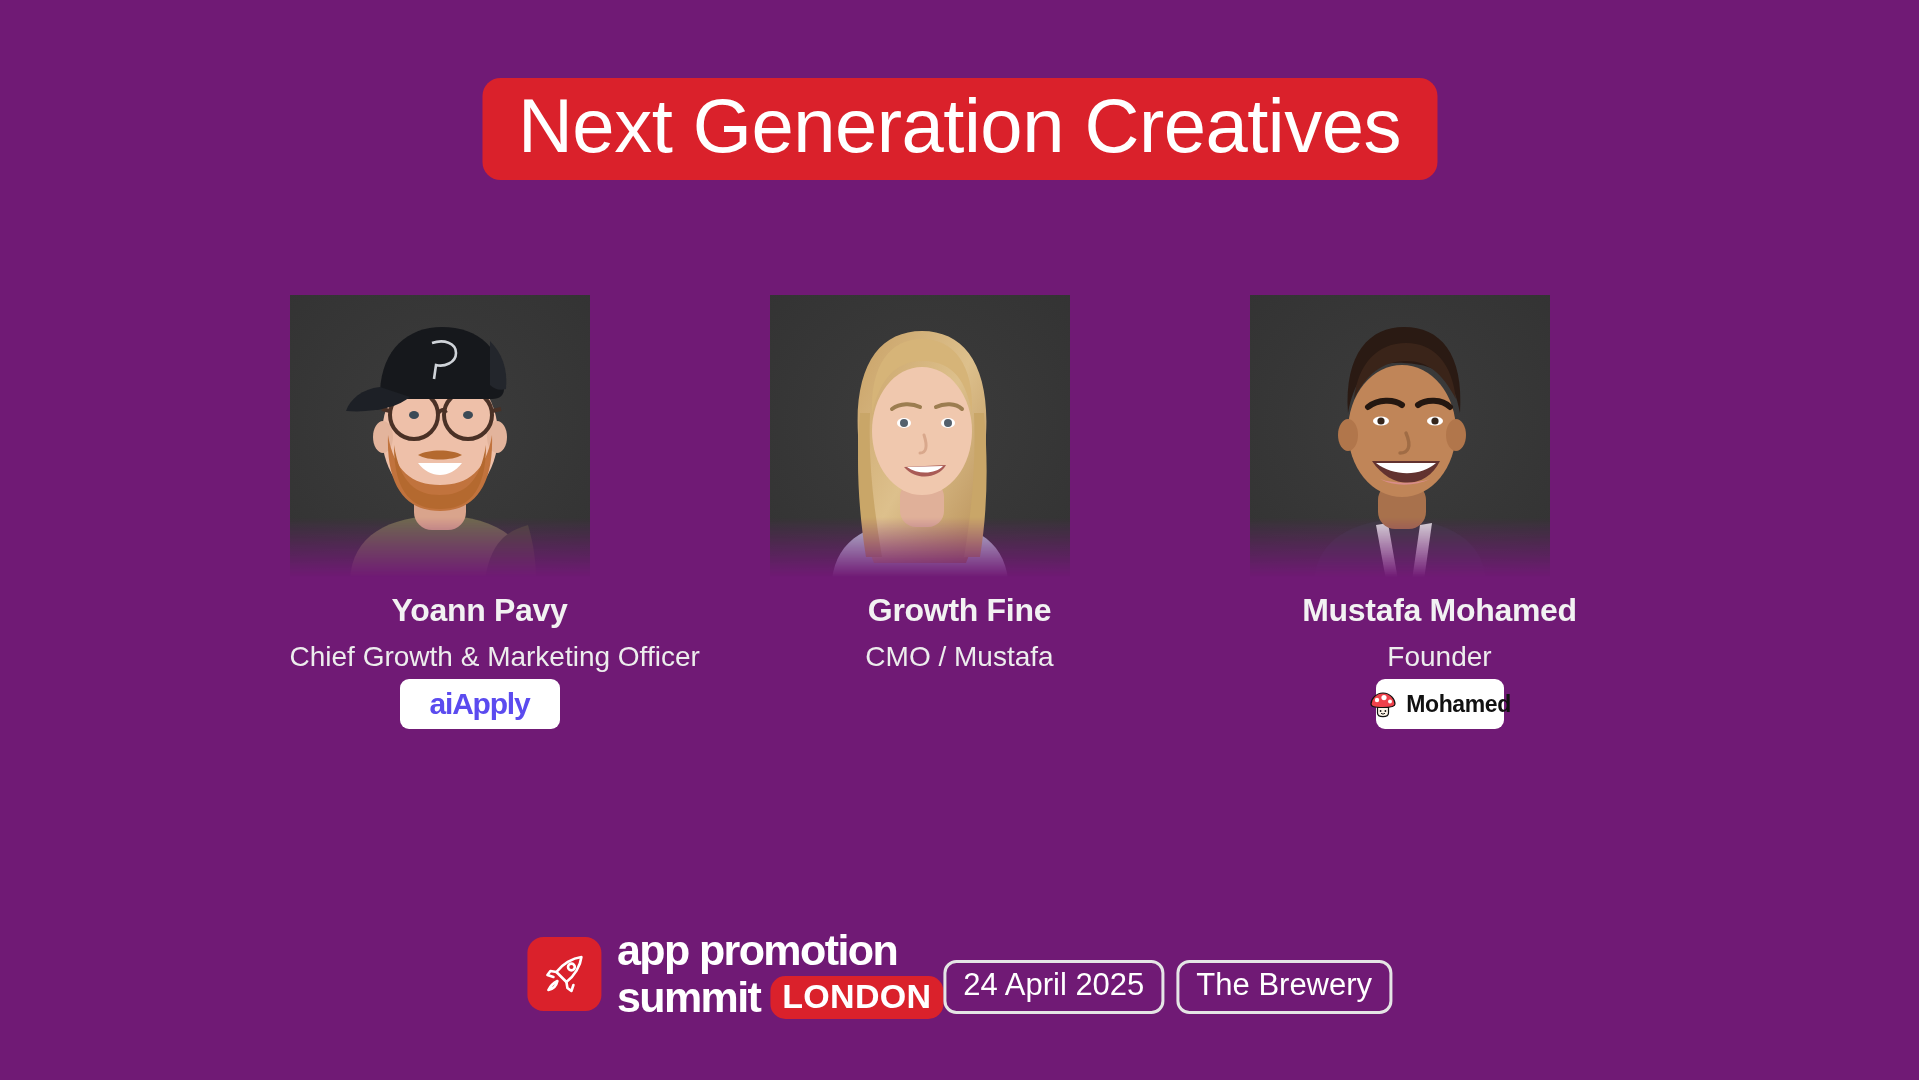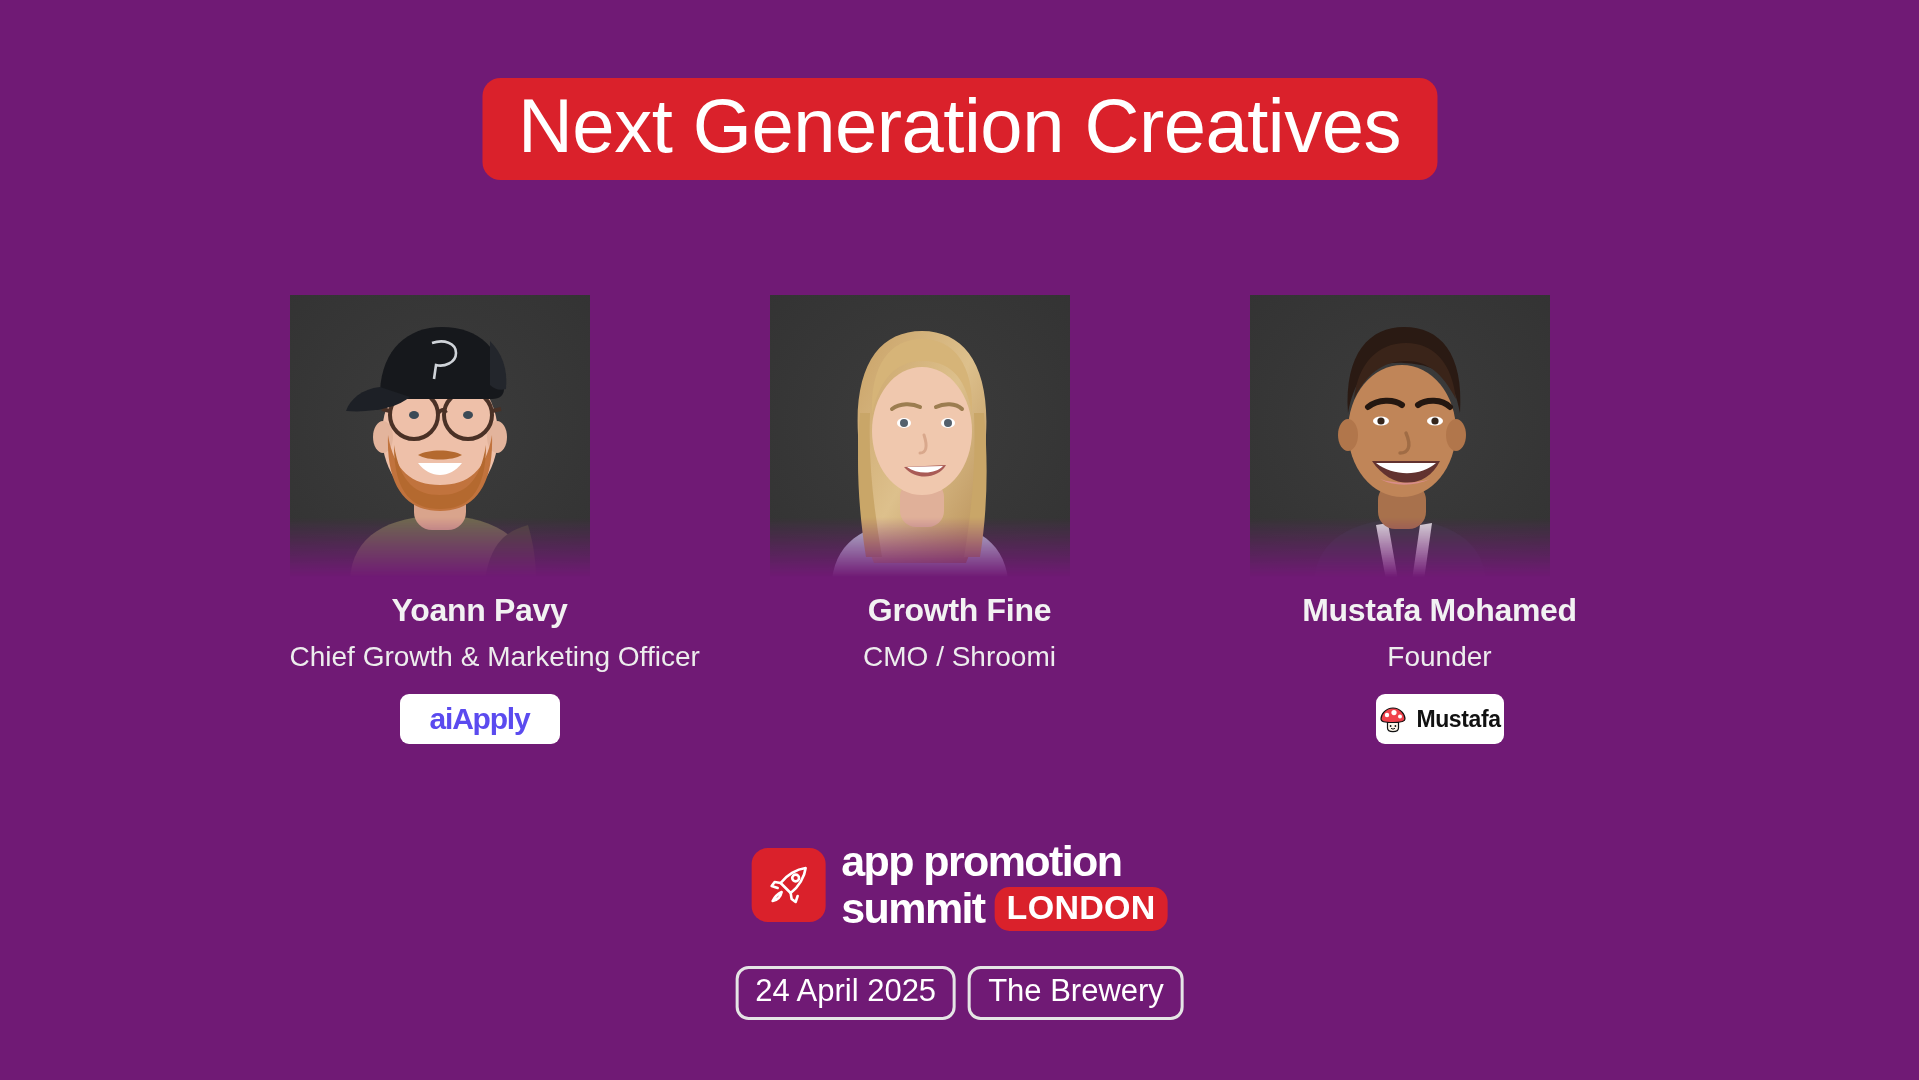--- a/index.html
+++ b/index.html
@@ -82,21 +82,21 @@
   .speaker-role {
     margin-top: 12px;
     color: #ededed;
     font-size: 28px;
     font-weight: 400;
     white-space: nowrap;
     text-align: center;
   }
 
   .logo-row {
-    margin-top: 21px;
+    margin-top: 6px;
     display: flex;
     align-items: center;
     gap: 8px;
     justify-content: center;
   }
 
   
   .badge {
     background: #ffffff;
     border-radius: 9px;
@@ -169,23 +169,22 @@
     letter-spacing: -0.4px;
   }
 
   
   .footer {
     position: absolute;
     left: 50%;
     transform: translateX(-50%);
     bottom: 60px;
     display: flex;
-    flex-direction: column;
-    align-items: center;
-    gap: 9px;
+    flex-direction: row;
+    align-items: center;
   }
   .event-logo {
     display: flex;
     align-items: center;
     gap: 16px;
   }
   .rocket-tile {
     width: 74px;
     height: 74px;
     background: #DA212B;
@@ -359,21 +358,21 @@
           <circle cx="134" cy="128" r="4" fill="#54606c"></circle>
           <circle cx="178" cy="128" r="4" fill="#54606c"></circle>
 
           <path d="M154 140 C158 152 156 158 150 158" stroke="#d9a88c" stroke-width="3" fill="none" stroke-linecap="round"></path>
 
           <path d="M134 172 C146 186 168 184 176 170 Z" fill="#a95b56"></path>
           <path d="M137 172 C148 180 166 179 173 171 Z" fill="#ffffff"></path>
         </svg>
       </div>
       <div class="speaker-name">Growth Fine</div>
-      <div class="speaker-role">CMO / Shroomi</div>
+      <div class="speaker-role">CMO / Mustafa</div>
     </div>
 
     <div class="speaker">
       <div class="photo-wrap">
         <svg viewBox="0 0 300 285" xmlns="http://www.w3.org/2000/svg">
           <defs>
             <radialGradient id="s3bg" cx="50%" cy="45%" r="70%">
               <stop offset="0%" stop-color="#3c3c3c"></stop>
                 <stop offset="100%" stop-color="#333333"></stop>
             </radialGradient>
@@ -419,21 +418,21 @@
               <path d="M15 4 C22 4 27 10 27 15 C27 17.6 24 18.5 15 18.5 C6 18.5 3 17.6 3 15 C3 10 8 4 15 4 Z" fill="#F0414B" stroke="#111" stroke-width="1.2"></path>
               <circle cx="9" cy="11" r="2.2" fill="#ffffff"></circle>
               <circle cx="16" cy="8.6" r="2.6" fill="#ffffff"></circle>
               <circle cx="22" cy="12.6" r="2" fill="#ffffff"></circle>
               <path d="M9.5 18.5 L9.5 24 C9.5 26.4 11.6 27.6 15 27.6 C18.4 27.6 20.5 26.4 20.5 24 L20.5 18.5 Z" fill="#FBF3E6" stroke="#111" stroke-width="1.2"></path>
               <circle cx="12.6" cy="22" r="0.9" fill="#111"></circle>
               <circle cx="17.4" cy="22" r="0.9" fill="#111"></circle>
               <path d="M13 24.2 C14.2 25.3 15.8 25.3 17 24.2" fill="none" stroke="#111" stroke-width="1"></path>
             </svg>
           </span>
-          <span class="shroomi-text">Mustafa</span>
+          <span class="shroomi-text">Mohamed</span>
         </div>
       </div>
     </div>
 
   </div>
 
   <div class="footer">
     <div class="event-logo">
       <span class="rocket-tile">
         <svg viewBox="0 0 48 48" xmlns="http://www.w3.org/2000/svg">

